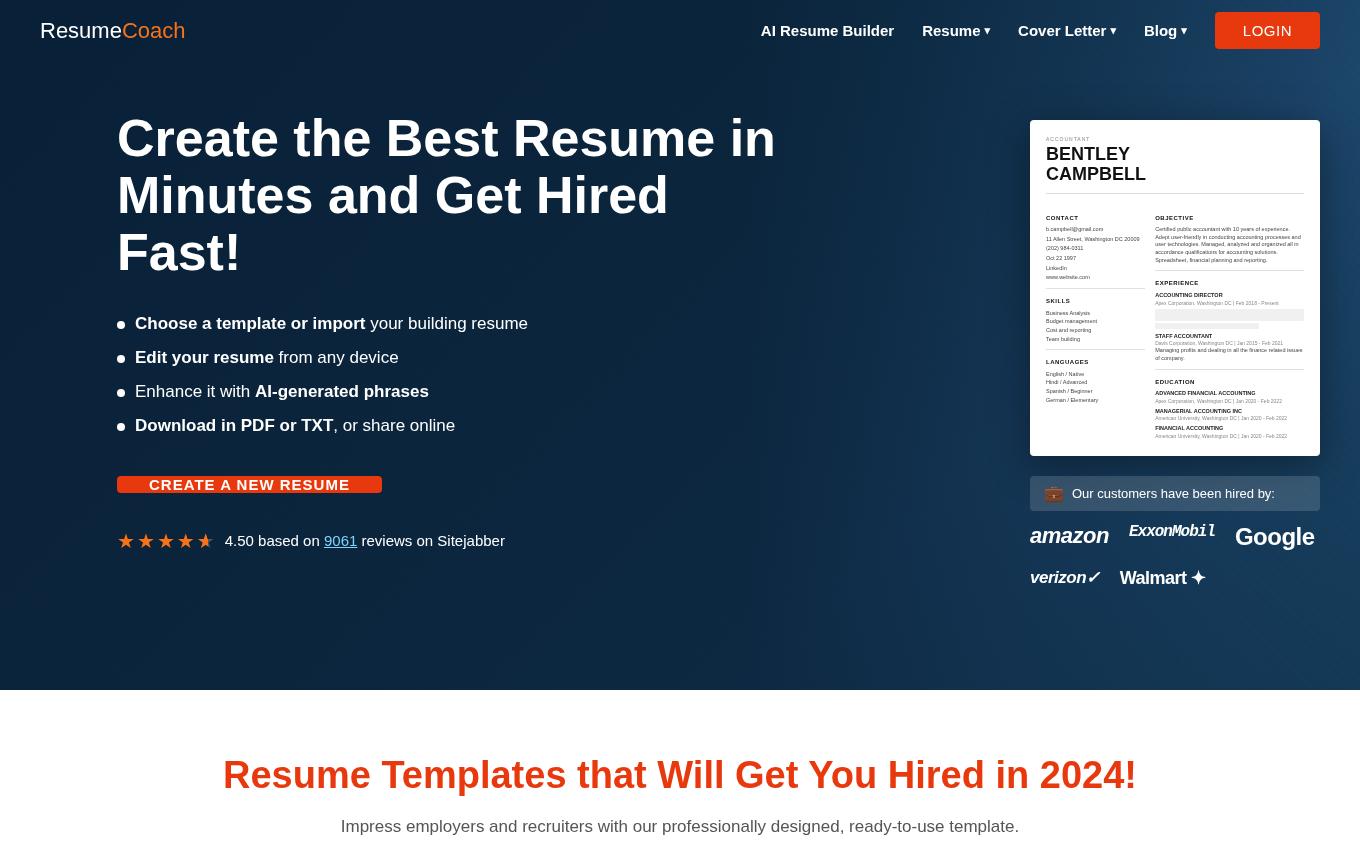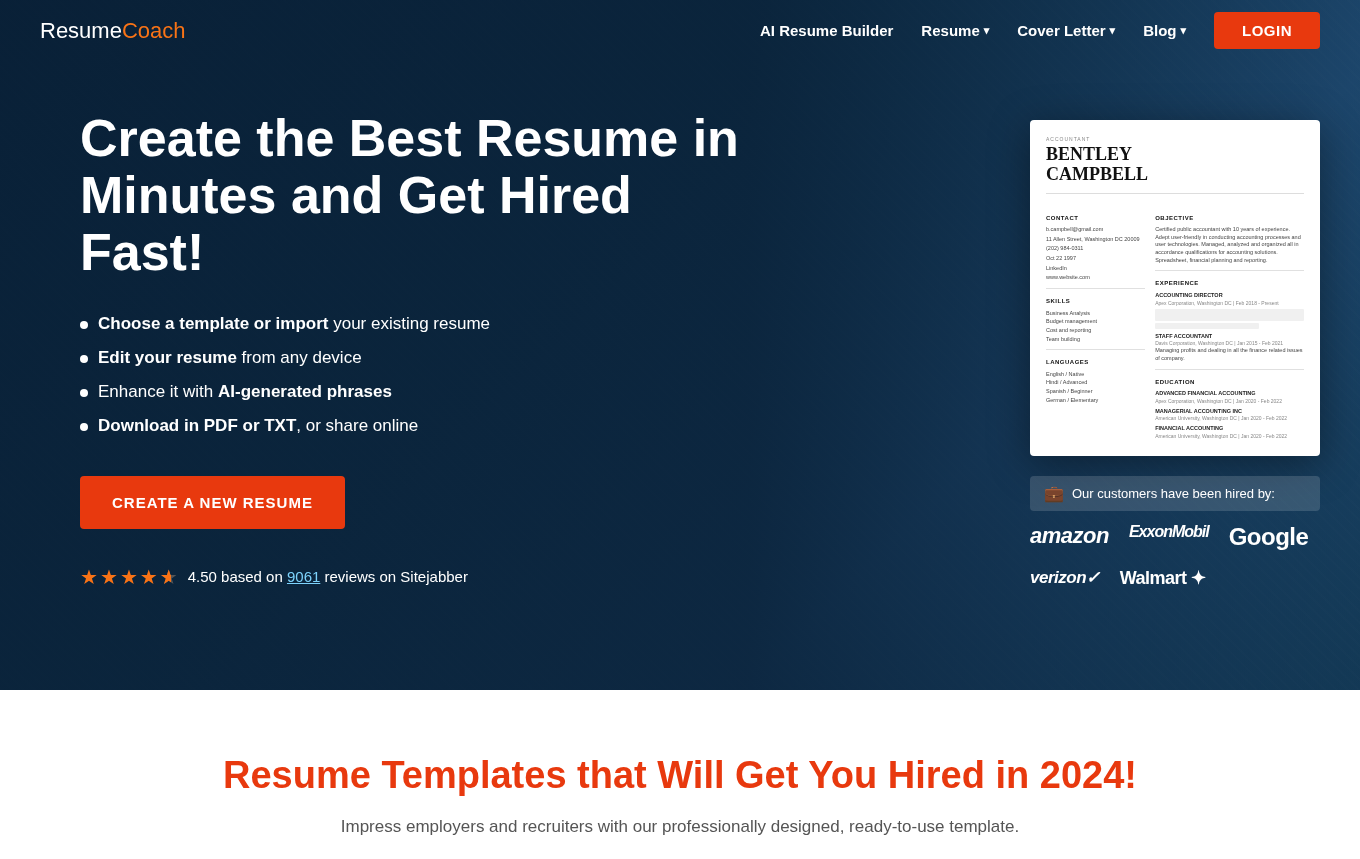--- a/index.html
+++ b/index.html
@@ -19,21 +19,21 @@
     .logo-text { color: #fff; font-size: 22px; font-weight: 400; }
     .nav-links { display: flex; align-items: center; gap: 28px; }
     .nav-link {
       color: #fff; font-size: 15px; font-weight: 700; text-decoration: none;
       display: flex; align-items: center; gap: 4px; cursor: pointer;
       background: none; border: none;
     }
     .nav-link-chevron { font-size: 11px; }
     .nav-login-btn {
       background: #e8390e; color: #fff; border: none; border-radius: 4px;
-      padding: 10px 28px; font-size: 15px; font-weight: 700; cursor: pointer;
+      padding: 10px 28px; font-size: 15px; font-weight: 400; cursor: pointer;
       letter-spacing: 0.5px;
     }
 
     
     .hero {
       position: relative;
       min-height: 690px;
       display: flex; align-items: flex-start;
       overflow: hidden;
     }
@@ -45,41 +45,41 @@
     
     .hero-people-bg {
       position: absolute; inset: 0;
       background: linear-gradient(to right, rgba(8,30,52,0.85) 55%, rgba(8,30,52,0.4) 100%),
         repeating-linear-gradient(45deg, rgba(255,255,255,0.01) 0px, rgba(255,255,255,0.01) 2px, transparent 2px, transparent 8px);
       z-index: 2;
     }
     .hero-content {
       position: relative; z-index: 5;
       display: flex; width: 100%; padding: 110px 40px 60px 80px;
-      gap: 40px; align-items: flex-start; justify-content: space-between;
+      gap: 40px; align-items: flex-start; justify-content: space-between; margin-left: 37px;
     }
     .hero-left { max-width: 660px; flex: 1; }
     .hero-title {
       font-size: 52px; font-weight: 800; color: #fff;
       line-height: 1.1; margin-bottom: 32px;
     }
     .hero-bullets { list-style: none; margin-bottom: 40px; }
     .hero-bullets li {
       color: #fff; font-size: 17px; margin-bottom: 14px;
       display: flex; align-items: flex-start; gap: 10px;
     }
     .bullet-dot {
       width: 8px; height: 8px; background: #fff; border-radius: 50%;
       margin-top: 7px; flex-shrink: 0;
     }
     .hero-bullets strong { font-weight: 700; }
     .hero-buttons { display: flex; gap: 20px; margin-bottom: 36px; flex-wrap: wrap; }
     .btn-create {
       background: #e8390e; color: #fff; border: none; border-radius: 4px;
-      padding: 18px 32px; font-size: 15px; font-weight: 800; cursor: pointer;
+      padding: 0 32px; font-size: 15px; font-weight: 800; cursor: pointer;
       letter-spacing: 1px; text-transform: uppercase;
     }
     .btn-improve {
       background: transparent; color: #fff; border: 2px solid #fff; border-radius: 4px;
       padding: 18px 32px; font-size: 15px; font-weight: 800; cursor: pointer;
       letter-spacing: 1px; text-transform: uppercase;
     }
     .hero-rating {
       display: flex; align-items: center; gap: 10px;
     }
@@ -96,21 +96,21 @@
       background: #fff; border-radius: 4px; padding: 16px;
       box-shadow: 0 8px 40px rgba(0,0,0,0.4);
       font-size: 6px; line-height: 1.4;
     }
     .rc-label {
       font-size: 5px; color: #888; text-transform: uppercase; letter-spacing: 1px;
       margin-bottom: 2px;
     }
     .rc-name {
       font-size: 18px; font-weight: 800; color: #111; line-height: 1.1;
-      margin-bottom: 12px; border-bottom: 1px solid #ddd; padding-bottom: 8px; font-family: Liberation Serif, serif;
+      margin-bottom: 12px; border-bottom: 1px solid #ddd; padding-bottom: 8px;
     }
     .rc-body { display: flex; gap: 10px; }
     .rc-left-col { width: 40%; }
     .rc-right-col { width: 60%; }
     .rc-section-title {
       font-size: 6px; font-weight: 800; color: #111; text-transform: uppercase;
       letter-spacing: 0.5px; margin-bottom: 4px; margin-top: 8px;
     }
     .rc-item { font-size: 5.5px; color: #444; margin-bottom: 2px; }
     .rc-item-bold { font-weight: 700; font-size: 5.5px; color: #222; }
@@ -192,21 +192,21 @@
 
     <div class="hero-left">
       <h1 class="hero-title">
         <span>Create the Best Resume in</span><br>
         <span>Minutes and Get Hired Fast!</span>
       </h1>
 
       <ul class="hero-bullets">
         <li>
           <span class="bullet-dot"></span>
-          <span><strong>Choose a template or import</strong><span> your existing resume</span></span>
+          <span><strong>Choose a template or import</strong><span> your building resume</span></span>
         </li>
         <li>
           <span class="bullet-dot"></span>
           <span><strong>Edit your resume</strong><span> from any device</span></span>
         </li>
         <li>
           <span class="bullet-dot"></span>
           <span>Enhance it with <strong>AI-generated phrases</strong></span>
         </li>
         <li>
@@ -304,21 +304,21 @@
         </div>
       </div>
 
       <div class="hired-section">
         <div class="hired-badge">
           <span class="briefcase-icon">💼</span>
           <span>Our customers have been hired by:</span>
         </div>
         <div class="hired-logos">
           <span class="company-logo amazon">amazon</span>
-          <span class="company-logo exxon" style="font-style:italic;letter-spacing:-1px;">ExxonMobil</span>
+          <span class="company-logo exxon" style="font-style:italic;letter-spacing:-1px;font-family:Liberation Mono, monospace;">ExxonMobil</span>
           <span class="company-logo google" style="font-size:24px;">Google</span>
           <span class="company-logo verizon">verizon✓</span>
           <span class="company-logo walmart">Walmart ✦</span>
         </div>
       </div>
     </div>
   </div>
 </section>
 
 <section class="templates-section">

